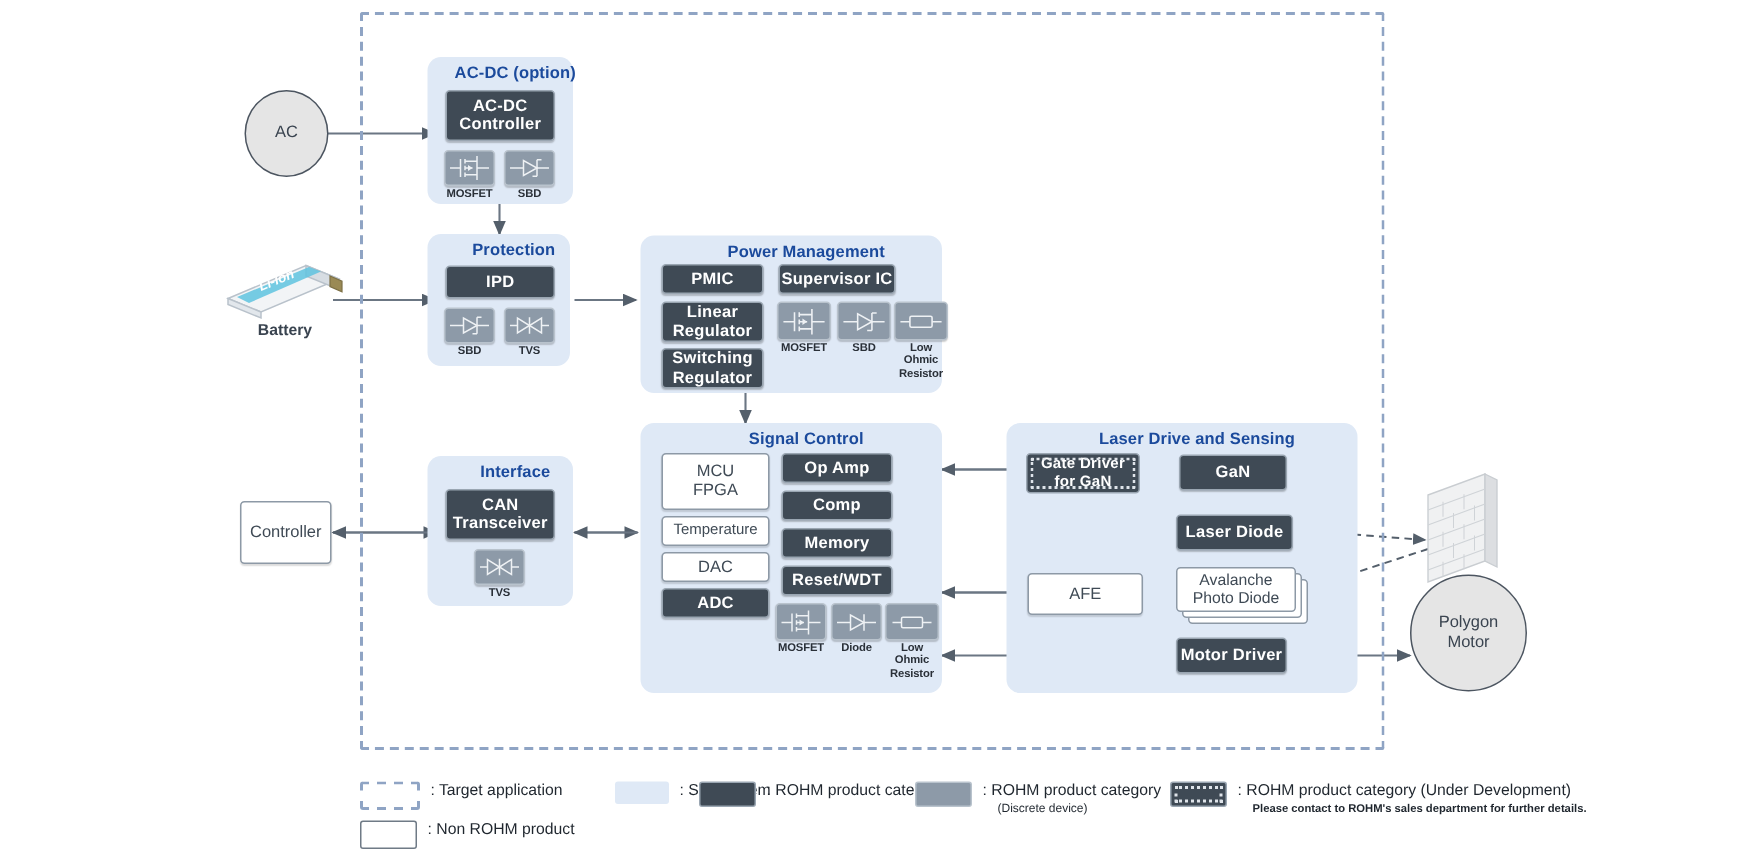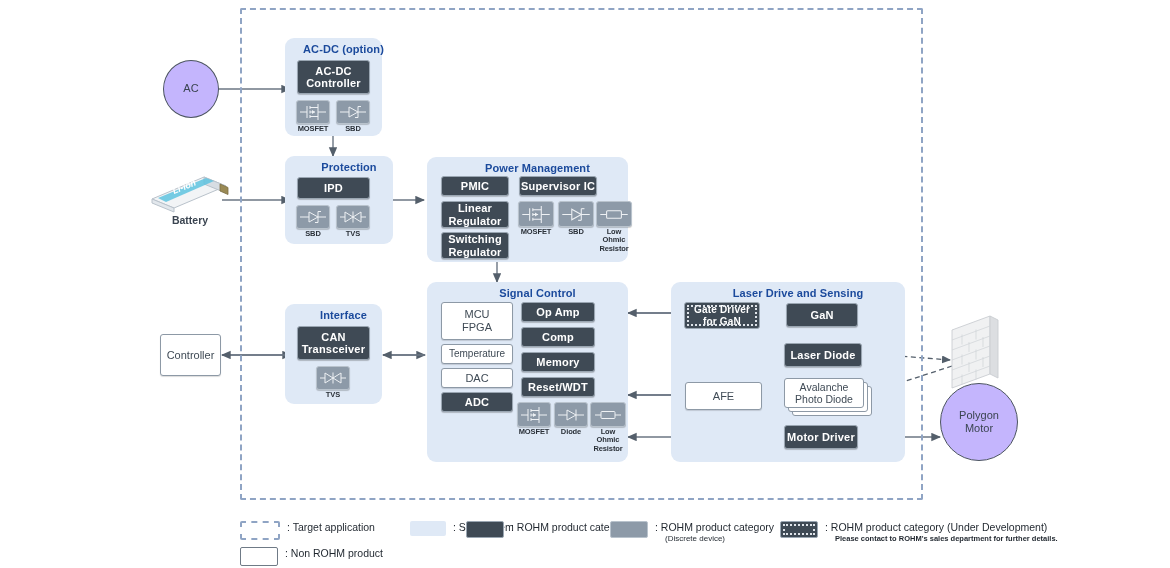--- a/index.html
+++ b/index.html
@@ -66,21 +66,21 @@
     position:absolute;left:0;top:0;background:#ffffff;border:1px solid #8d99a6;border-radius:3px;
     display:flex;align-items:center;justify-content:center;text-align:center;
     color:#3f4a55;font-size:11px;line-height:1.15;
   }
 
   
   .lbl{position:absolute;color:#3a4450;font-size:10.5px;text-align:center;}
 
   
   .circ{
-    border:1.5px solid #4c5560;border-radius:50%;background:#c4b5fd;
+    border:1.5px solid #4c5560;border-radius:50%;background:#e5e5e5;
     display:flex;align-items:center;justify-content:center;text-align:center;
     color:#3a4450;font-size:11px;line-height:1.2;
   }
 
   
   .legend-row{position:absolute;display:flex;align-items:flex-start;}
   .sw{width:36px;height:15px;border-radius:2px;flex:0 0 auto;margin-top:1px;}
   .sw-target{border:2px dashed #8fa4c4;background:#fff;}
   .sw-sub{background:#dfe9f6;}
   .sw-rohm{background:#3f4a55;border:1px solid #9aa6b2;}
@@ -209,21 +209,21 @@
             <line x1="19" y1="3.5" x2="22" y2="3.5"></line>
               <line x1="16" y1="14.5" x2="19" y2="14.5"></line>
             <line x1="19" y1="9" x2="27" y2="9"></line>
           </g>
         </svg>
       </div>
       <div class="disc-cap">SBD</div>
     </div>
   </div>
 
-  <div class="abs subsys" style="left:285px;top:156px;width:108px;height:88px;">
+  <div class="abs subsys" style="left:285px;top:156px;width:95px;height:88px;">
     <div class="subsys-title">Protection</div>
     <div class="abs blk" style="left:12px;top:21px;width:73px;height:22px;">
       <span>IPD</span>
     </div>
     <div class="abs disc" style="left:12px;top:49px;width:32px;">
       <div class="disc-tile" style="width:32px;height:22px;">
         <svg width="28" height="18" viewBox="0 0 28 18">
           <g stroke="#eef1f4" stroke-width="1" fill="none">
             <line x1="1" y1="9" x2="10" y2="9"></line>
             <path d="M10,4 L10,14 L19,9 z"></path>

